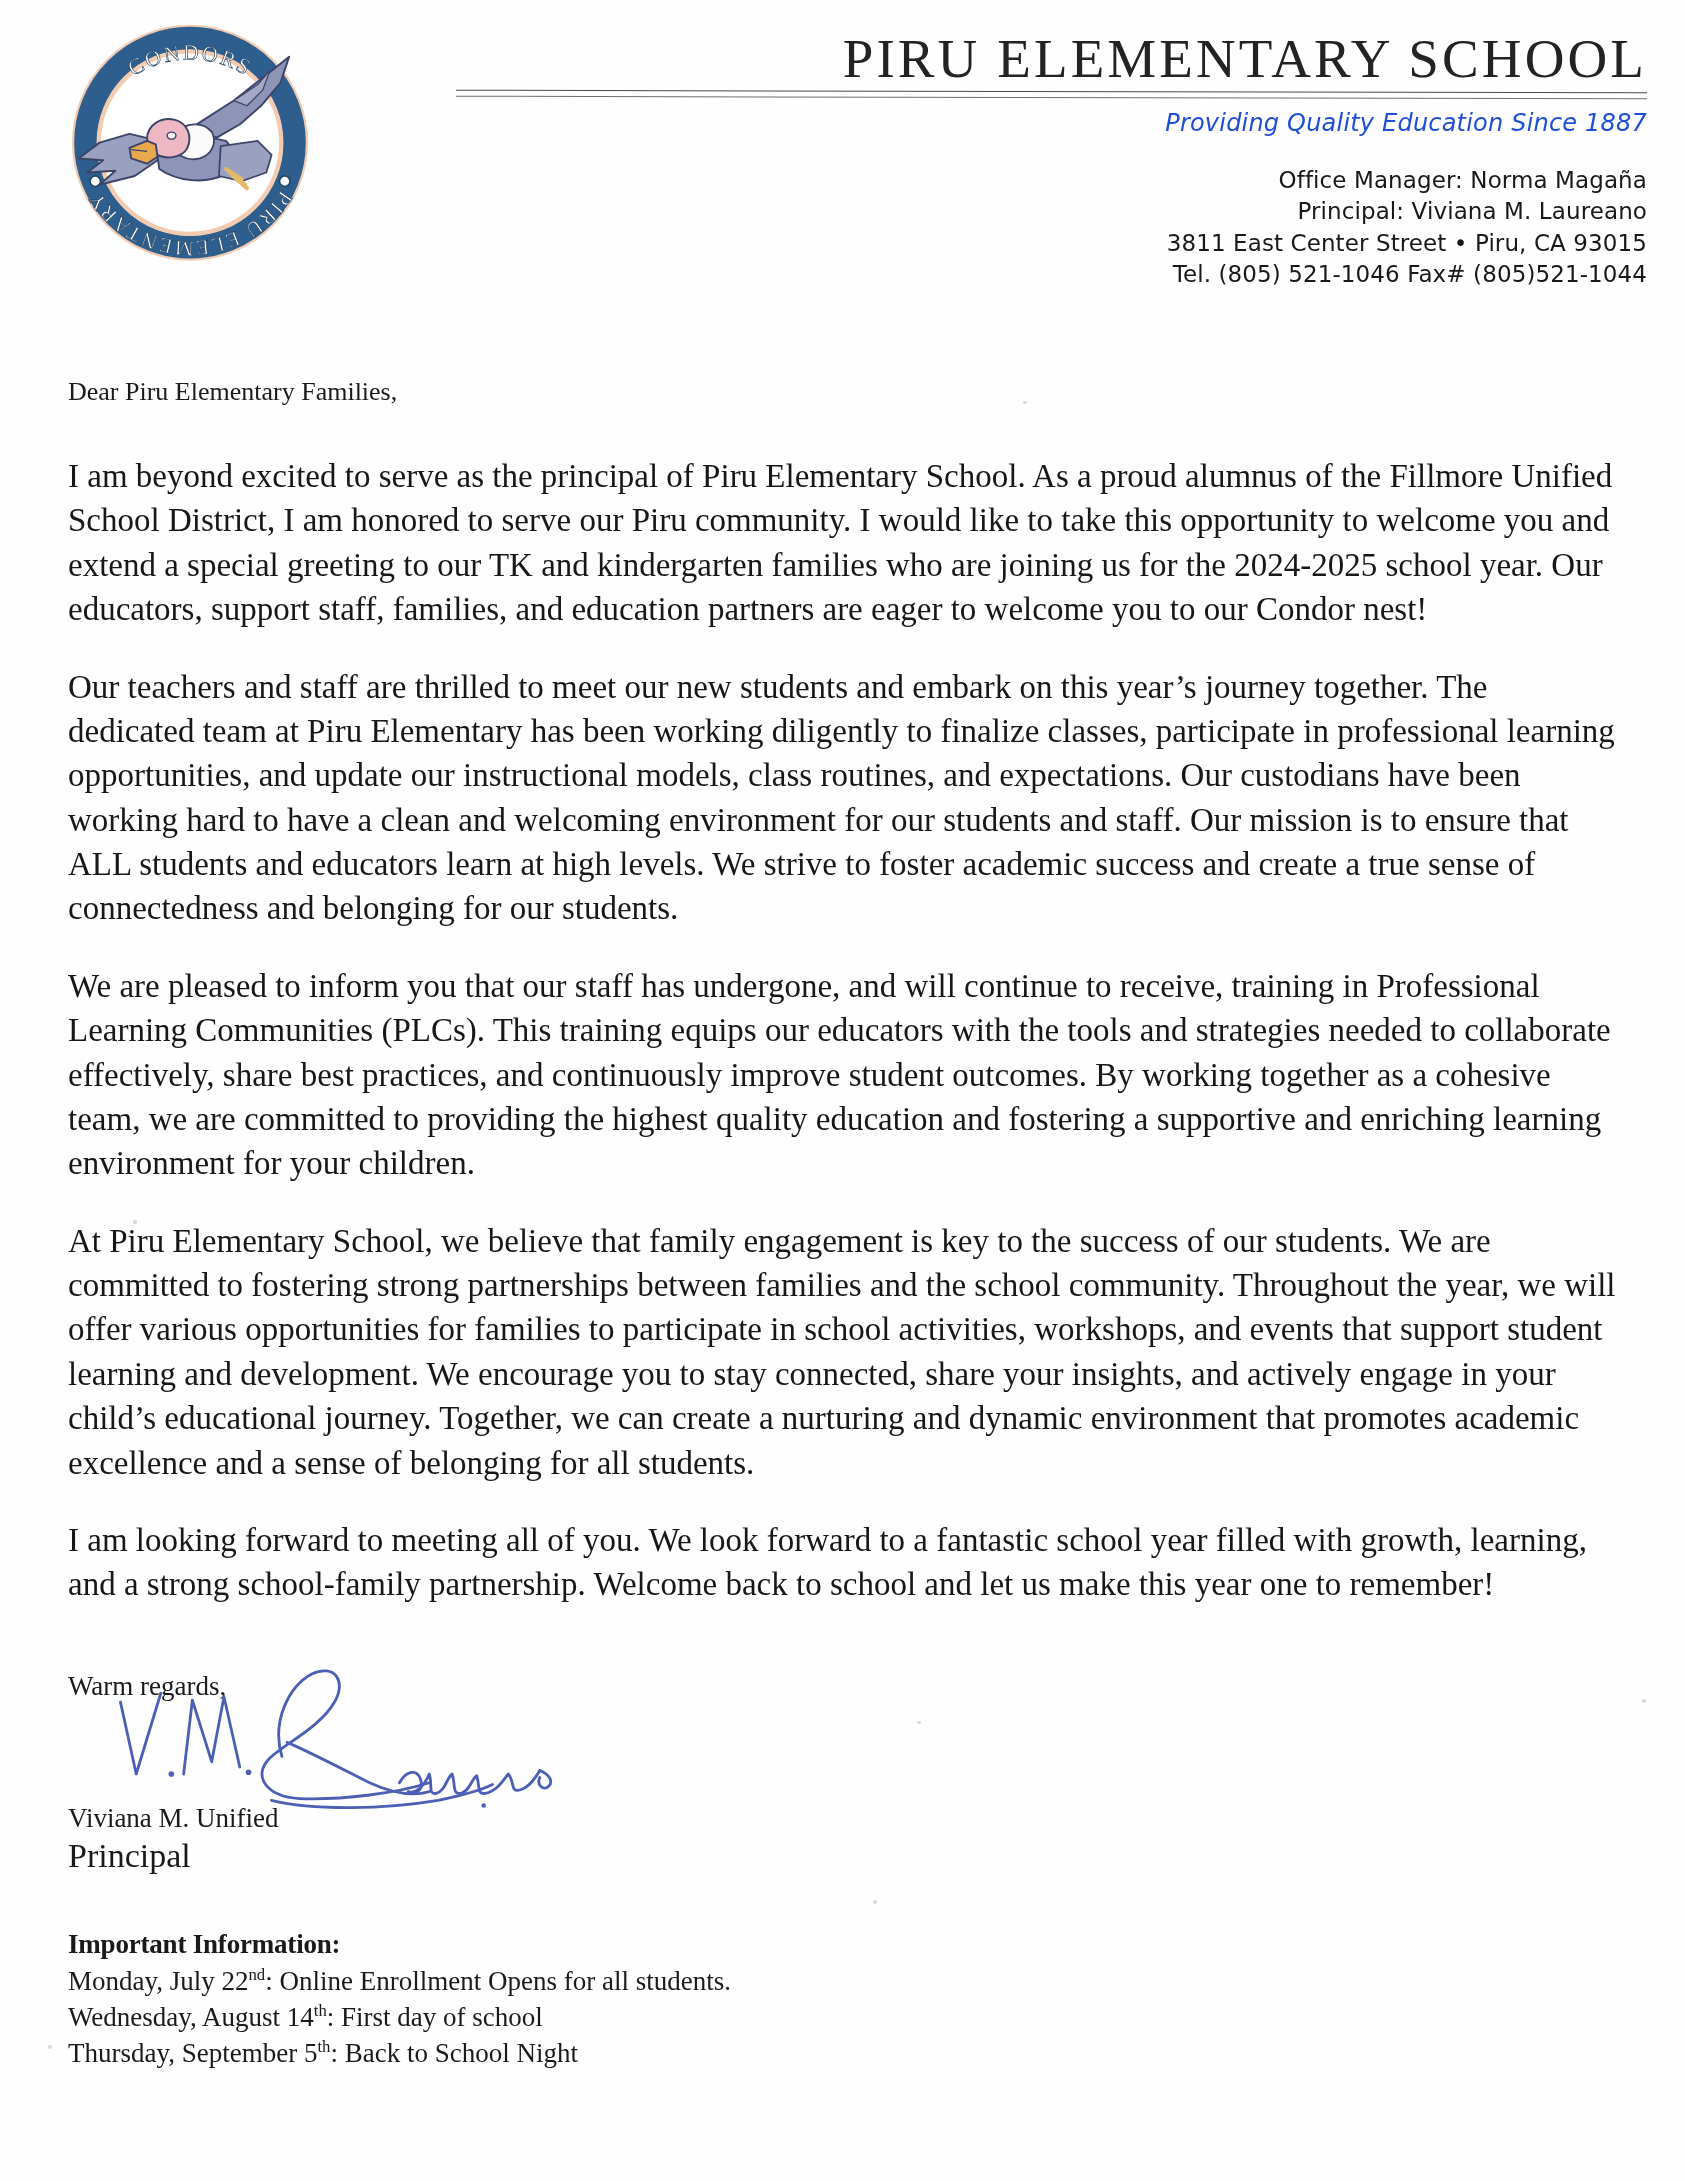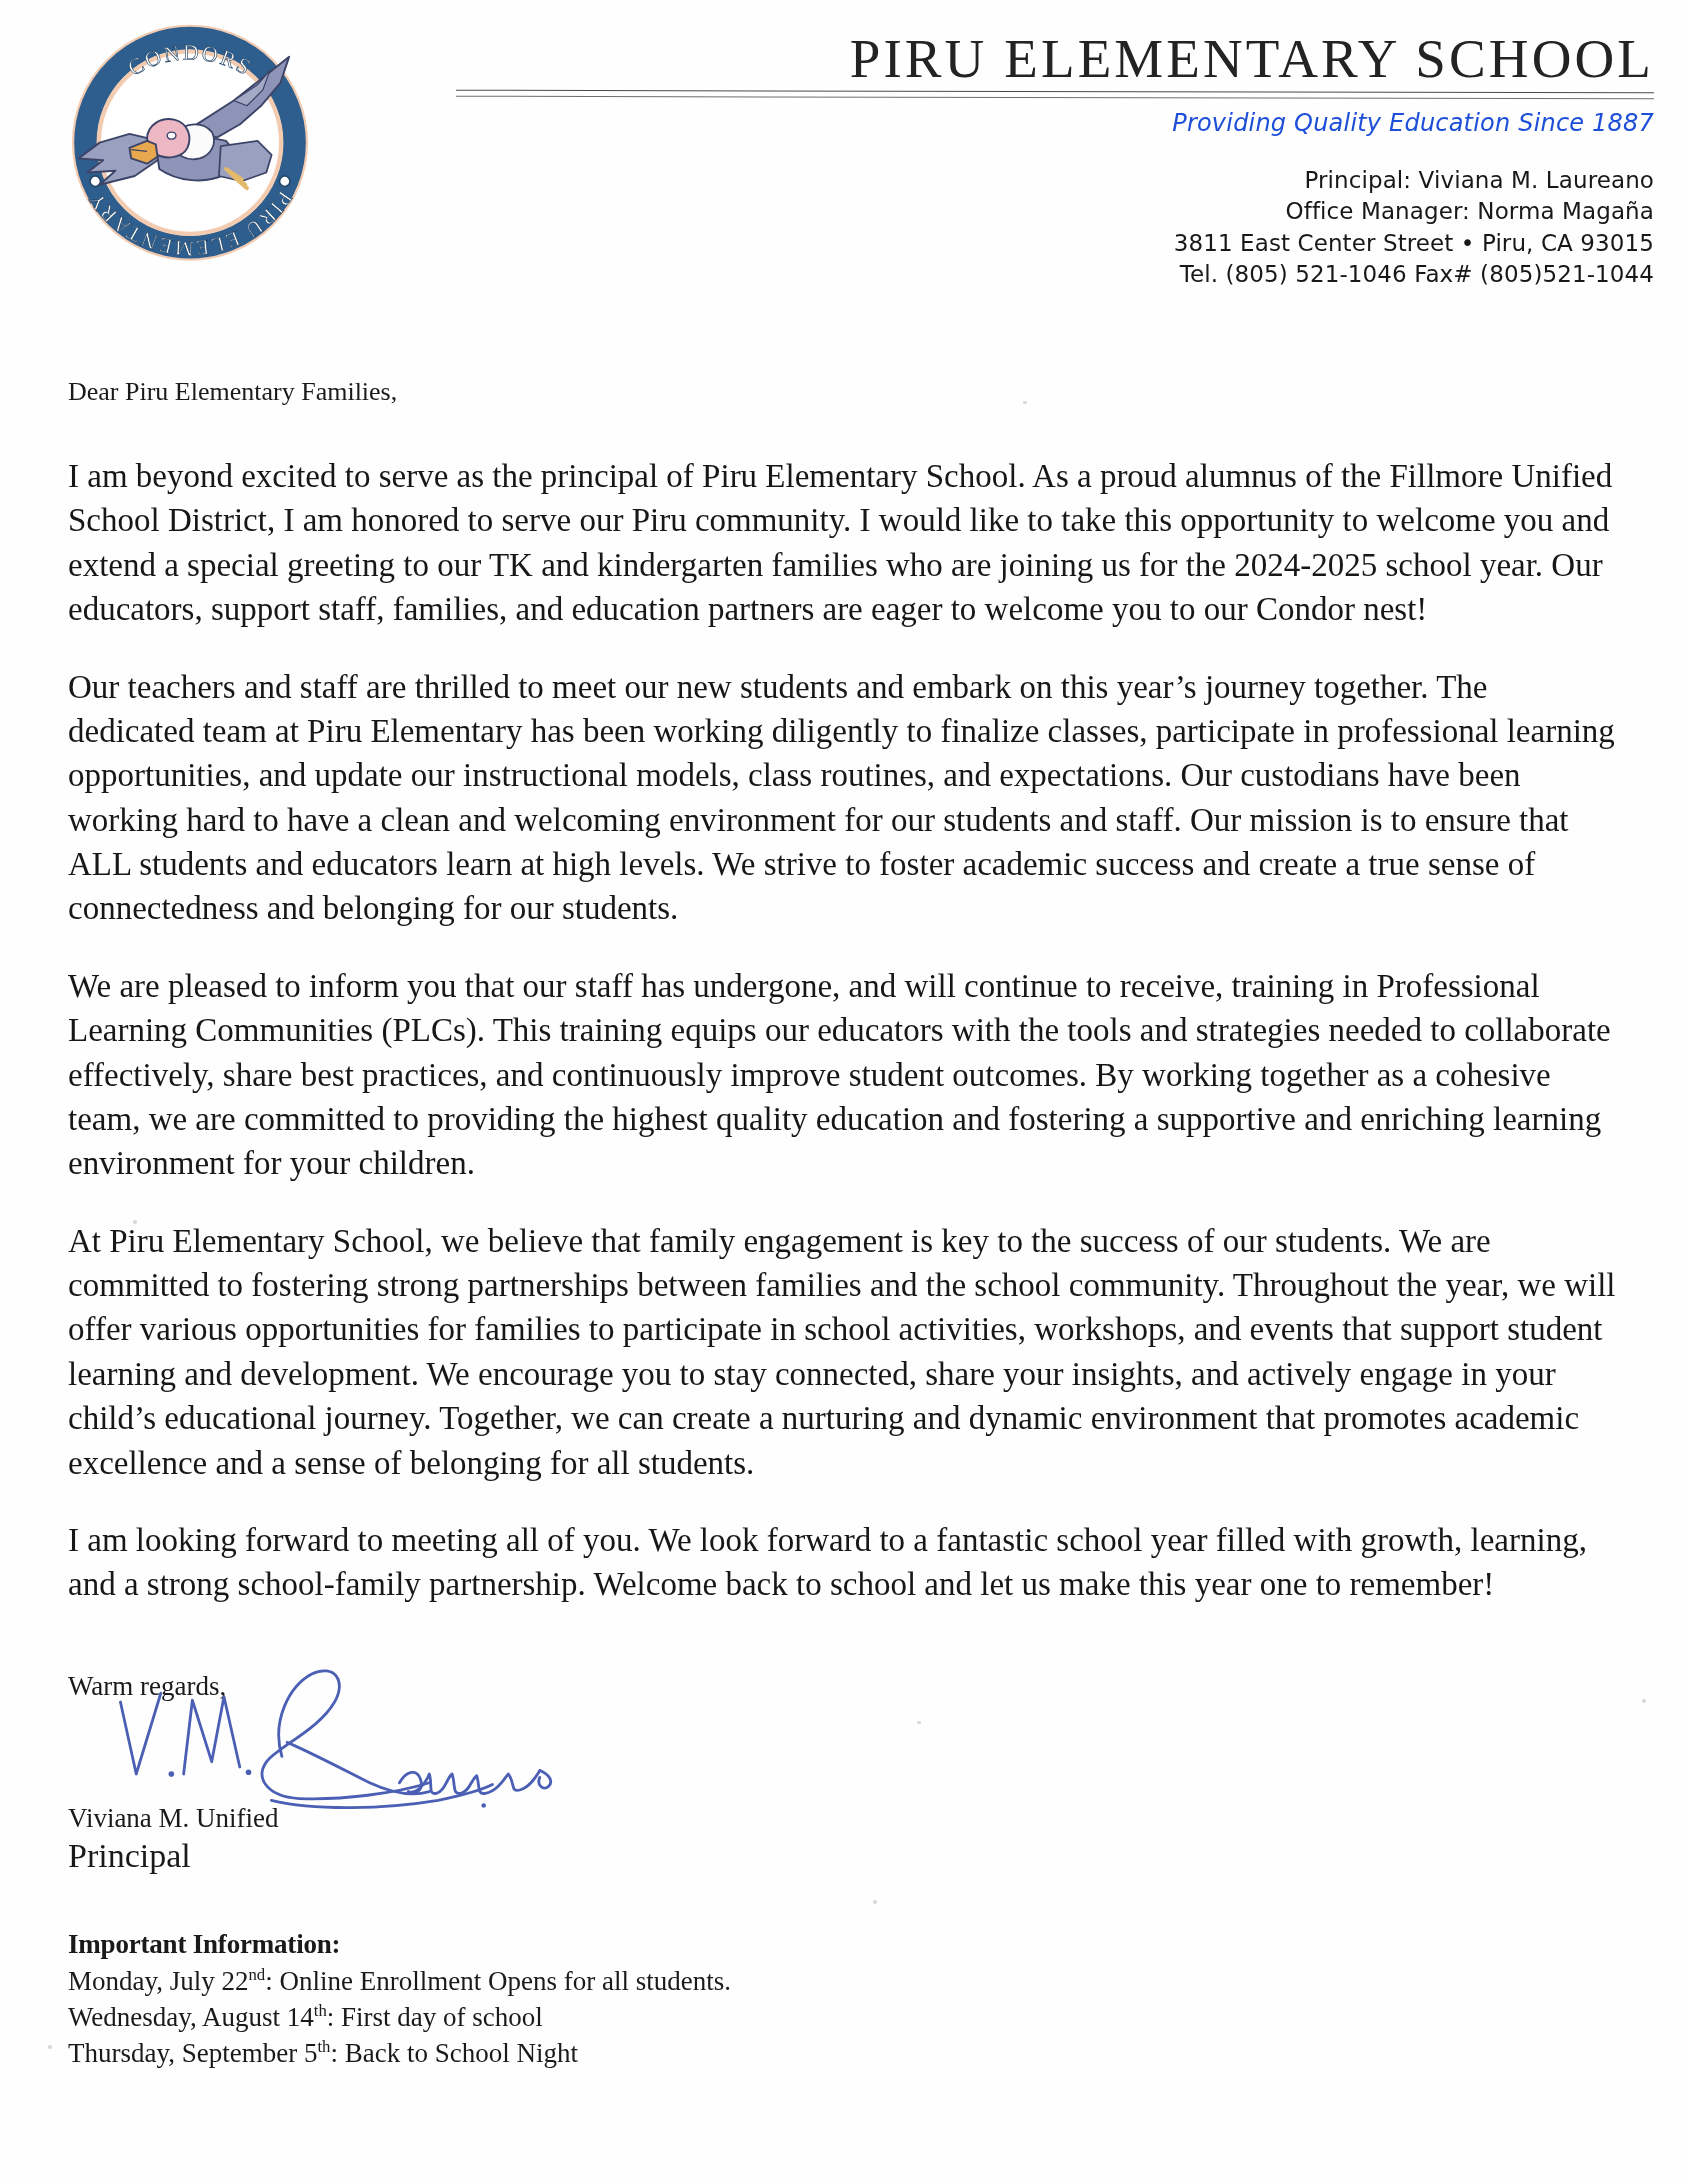--- a/index.html
+++ b/index.html
@@ -34,21 +34,21 @@
     left: 0;
     top: 0;
     width: 272px;
     height: 255px;
   }
 
   .title-block {
     position: absolute;
     left: 456px;
     top: 30px;
-    right: 31px;
+    right: 38px;
   }
   .school-title {
     font-family: "Liberation Serif", "DejaVu Serif", serif;
     font-size: 55px;
     letter-spacing: 3.1px;
     text-align: right;
     color: #232323;
     line-height: 1.05;
     white-space: nowrap;
     font-weight: 400;
@@ -224,22 +224,22 @@
           <path d="M88 160 L106 162" stroke="#3c4468" stroke-width="1.6"></path>
         </g>
       </svg>
     </div>
 
     <div class="title-block">
       <div class="school-title">PIRU ELEMENTARY SCHOOL</div>
       <div class="rule"></div>
       <div class="tagline">Providing Quality Education Since 1887</div>
       <div class="contact">
+        <div>Office Manager: Norma Magaña</div>
         <div>Principal: Viviana M. Laureano</div>
-        <div>Office Manager: Norma Magaña</div>
         <div>3811 East Center Street • Piru, CA 93015</div>
         <div>Tel. (805) 521-1046 Fax# (805)521-1044</div>
       </div>
     </div>
   </div>
 
   <div class="letter">
     <div class="salutation">Dear Piru Elementary Families,</div>
     <p class="para">I am beyond excited to serve as the principal of Piru Elementary School. As a proud alumnus of the Fillmore Unified School District, I am honored to serve our Piru community. I would like to take this opportunity to welcome you and extend a special greeting to our TK and kindergarten families who are joining us for the 2024-2025 school year. Our educators, support staff, families, and education partners are eager to welcome you to our Condor nest!</p>
     <p class="para">Our teachers and staff are thrilled to meet our new students and embark on this year’s journey together. The dedicated team at Piru Elementary has been working diligently to finalize classes, participate in professional learning opportunities, and update our instructional models, class routines, and expectations. Our custodians have been working hard to have a clean and welcoming environment for our students and staff. Our mission is to ensure that ALL students and educators learn at high levels. We strive to foster academic success and create a true sense of connectedness and belonging for our students.</p>

